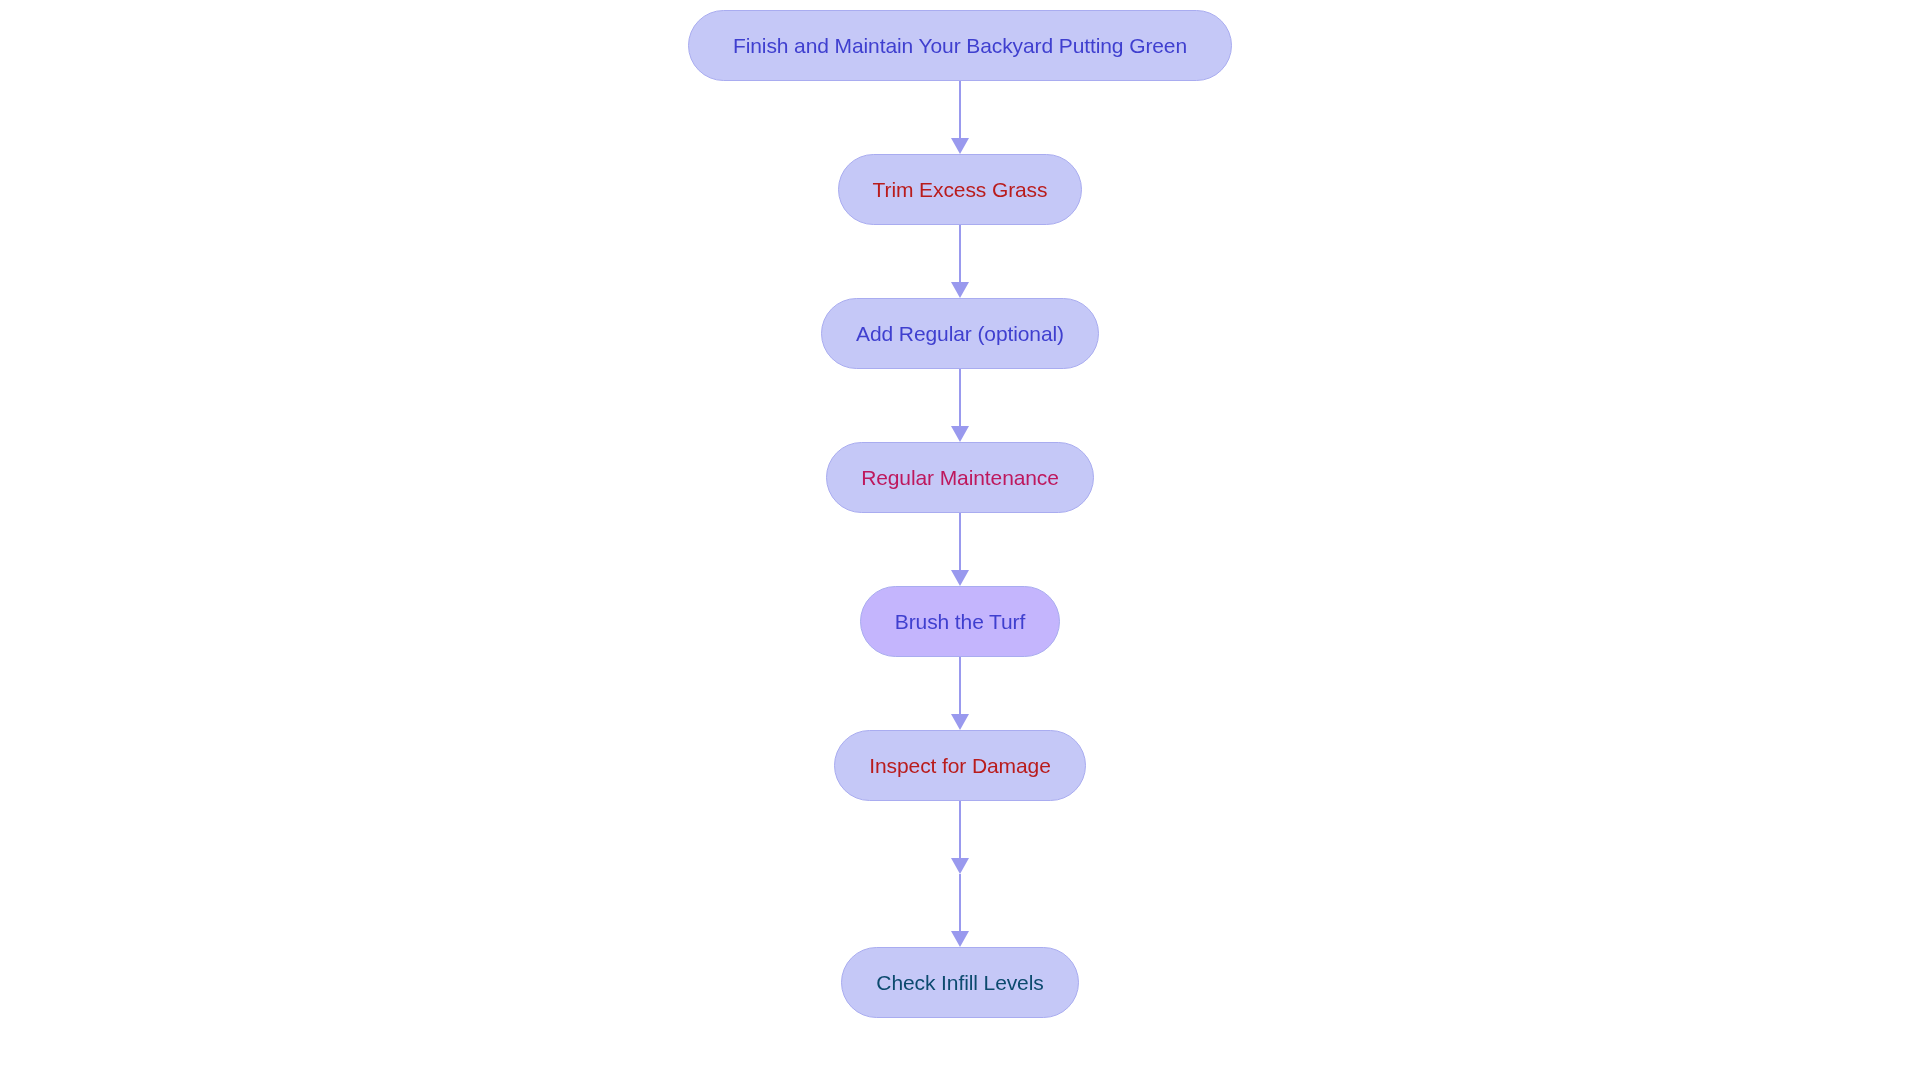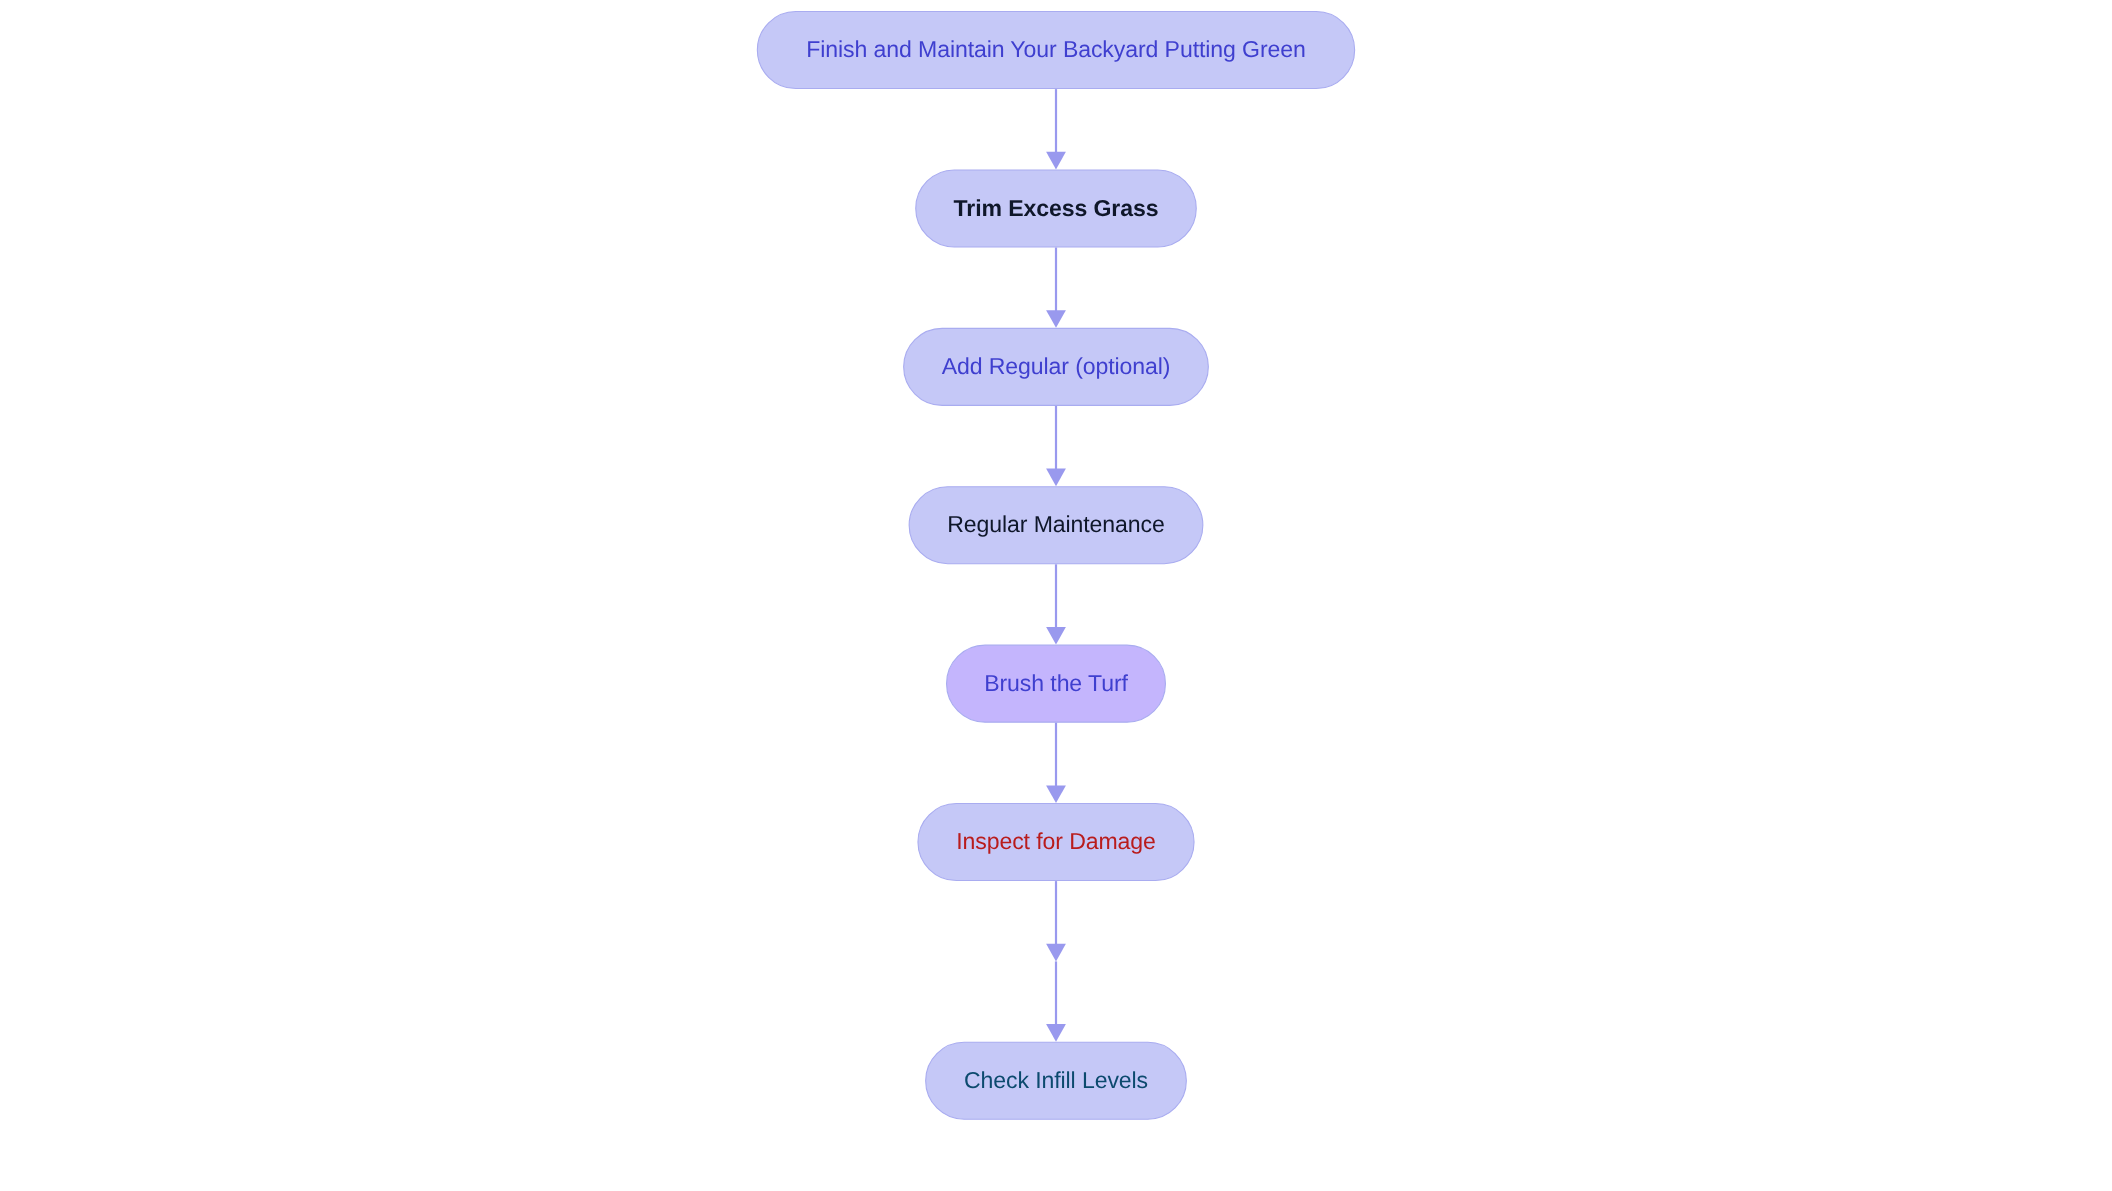--- a/index.html
+++ b/index.html
@@ -101,39 +101,39 @@
     <div class="node node-root" style="background: rgb(197, 200, 247); border-color: rgb(169, 172, 240);">
       <span class="node-label" style="color: rgb(63, 63, 207);">Finish and Maintain Your Backyard Putting Green</span>
     </div>
 
     <div class="connector">
       <span class="stem" style="background: rgb(153, 153, 238);"></span>
       <span class="head" style="border-top-color: rgb(153, 153, 238);"></span>
     </div>
 
     <div class="node" style="background: rgb(197, 200, 247); border-color: rgb(169, 172, 240);">
-      <span class="node-label" style="color: #0f172a; font-weight: bold;">Trim Excess Grass</span>
+      <span class="node-label" style="color: #b91c1c;">Trim Excess Grass</span>
     </div>
 
     <div class="connector">
       <span class="stem" style="background: rgb(153, 153, 238);"></span>
       <span class="head" style="border-top-color: rgb(153, 153, 238);"></span>
     </div>
 
     <div class="node" style="background: rgb(197, 200, 247); border-color: rgb(169, 172, 240);">
       <span class="node-label" style="color: rgb(63, 63, 207);">Add Regular (optional)</span>
     </div>
 
     <div class="connector">
       <span class="stem" style="background: rgb(153, 153, 238);"></span>
       <span class="head" style="border-top-color: rgb(153, 153, 238);"></span>
     </div>
 
     <div class="node" style="background: rgb(197, 200, 247); border-color: rgb(169, 172, 240);">
-      <span class="node-label" style="color: #0f172a;">Regular Maintenance</span>
+      <span class="node-label" style="color: #be185d;">Regular Maintenance</span>
     </div>
 
     <div class="connector">
       <span class="stem" style="background: rgb(153, 153, 238);"></span>
       <span class="head" style="border-top-color: rgb(153, 153, 238);"></span>
     </div>
 
     <div class="node" style="background: #c4b5fd; border-color: rgb(169, 172, 240);">
       <span class="node-label" style="color: rgb(63, 63, 207);">Brush the Turf</span>
     </div>

